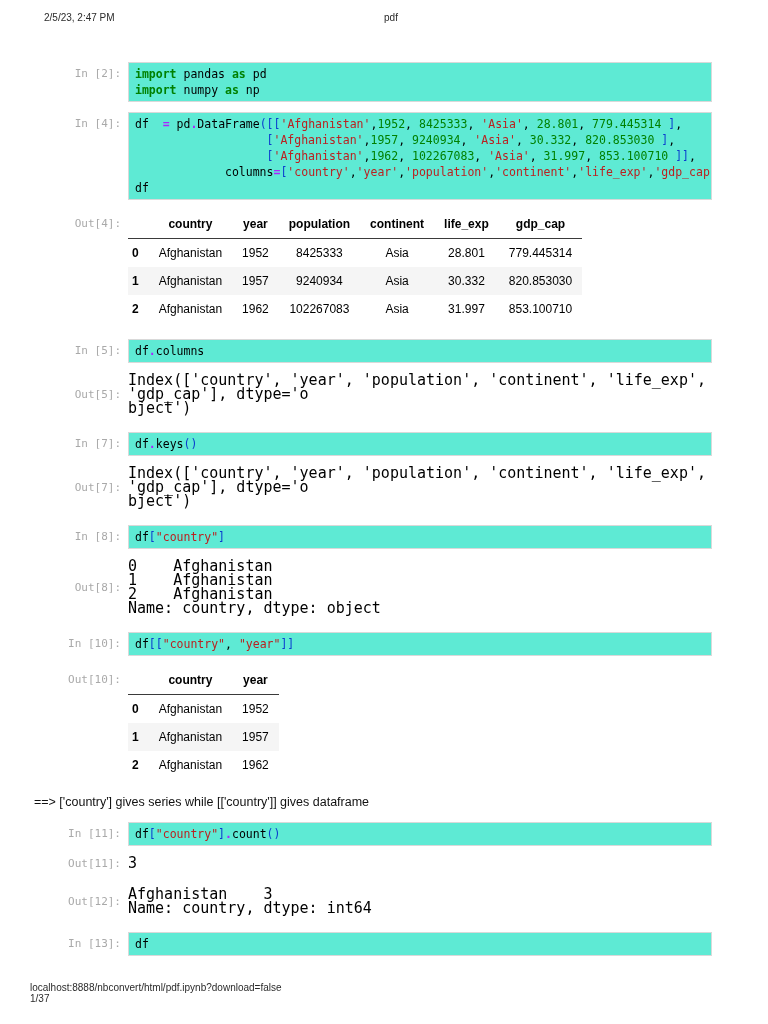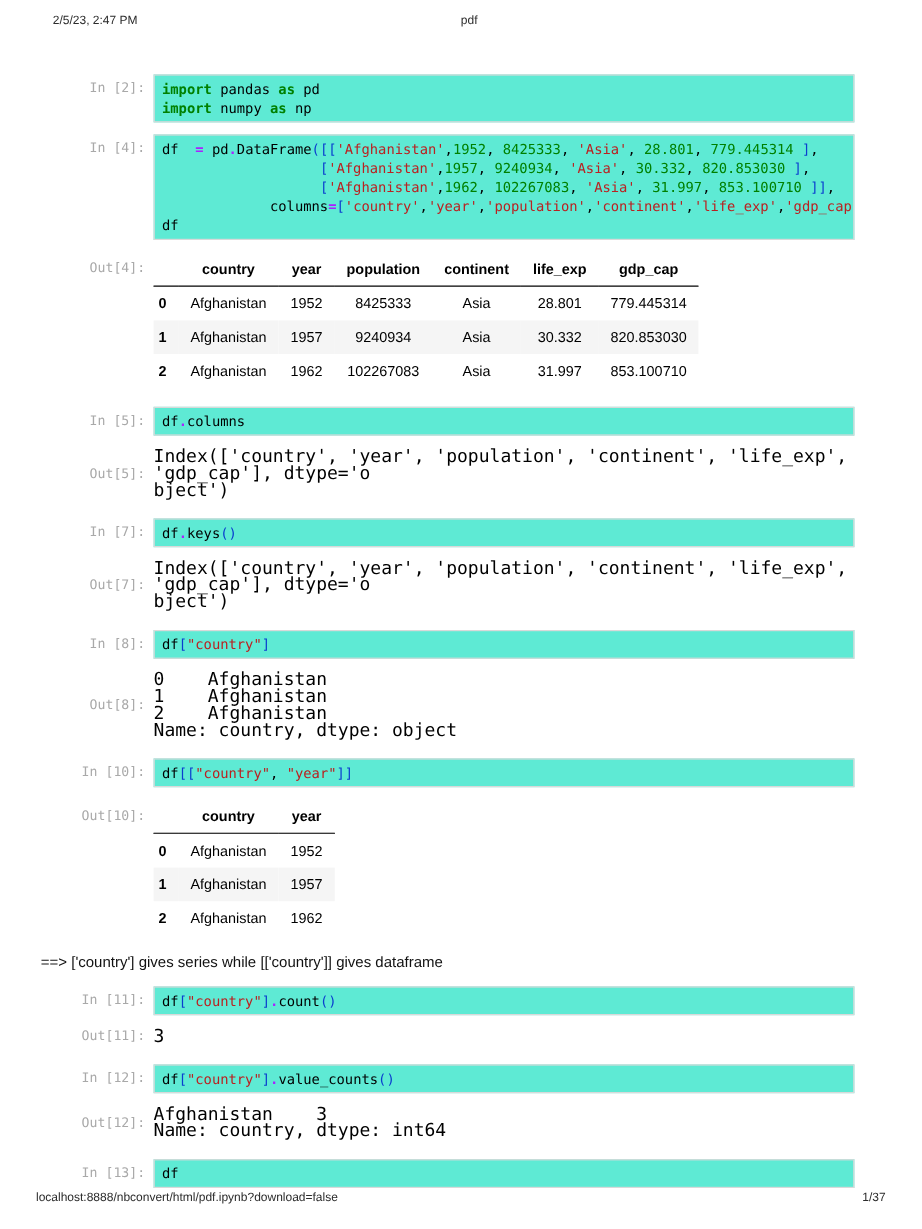--- a/index.html
+++ b/index.html
@@ -5,21 +5,21 @@
   html,body{margin:0;padding:0;}
   body{
     width:768px;height:1024px;position:relative;overflow:hidden;
     background:#ffffff;color:#000;
     font-family:"Liberation Sans",sans-serif;
   }
   
   .hdr{position:absolute;top:12px;left:44px;right:30px;height:14px;font-size:10px;color:#2b2b2b;}
   .hdr .ts{position:absolute;left:0;top:0;}
   .hdr .ttl{position:absolute;left:0;right:0;top:0;text-align:center;}
-  .ftr{position:absolute;bottom:20px;left:30px;right:30px;font-size:10px;color:#2b2b2b;display:flex;justify-content:space-between;}
+  .ftr{position:absolute;bottom:20px;left:30px;right:30px;font-size:10px;color:#2b2b2b;display:flex;justify-content:space-between;flex-direction:column;}
   
   .nb{position:absolute;top:62px;left:30px;width:682px;}
   .cell{display:flex;align-items:flex-start;margin-bottom:10px;}
   .cell.text{align-items:center;margin-bottom:17px;}
   .cell.table{margin-bottom:16px;}
   .prompt{
     flex:none;width:98px;box-sizing:border-box;text-align:right;padding-right:7px;padding-top:5px;
     font-family:"DejaVu Sans Mono",monospace;font-size:11px;color:#a9a9a9;white-space:pre;
   }
   .cell.text .prompt{padding-top:0;}
@@ -203,26 +203,20 @@
     <div class="cell code">
       <div class="prompt">In [11]:</div>
       <div class="codebox">
         <pre><span class="tk-p">df</span><span class="tk-pn">[</span><span class="tk-s">"country"</span><span class="tk-pn">]</span><span class="tk-op">.</span><span class="tk-p">count</span><span class="tk-pn">()</span></pre>
       </div>
     </div>
     <div class="cell text">
       <div class="prompt">Out[11]:</div>
       <pre class="outpre">3</pre>
     </div>
-    <div class="cell code">
-      <div class="prompt">In [12]:</div>
-      <div class="codebox">
-        <pre><span class="tk-p">df</span><span class="tk-pn">[</span><span class="tk-s">"country"</span><span class="tk-pn">]</span><span class="tk-op">.</span><span class="tk-p">value_counts</span><span class="tk-pn">()</span></pre>
-      </div>
-    </div>
     <div class="cell text">
       <div class="prompt">Out[12]:</div>
       <pre class="outpre">Afghanistan    3
 Name: country, dtype: int64</pre>
     </div>
     <div class="cell code">
       <div class="prompt">In [13]:</div>
       <div class="codebox">
         <pre><span class="tk-p">df</span></pre>
       </div>

